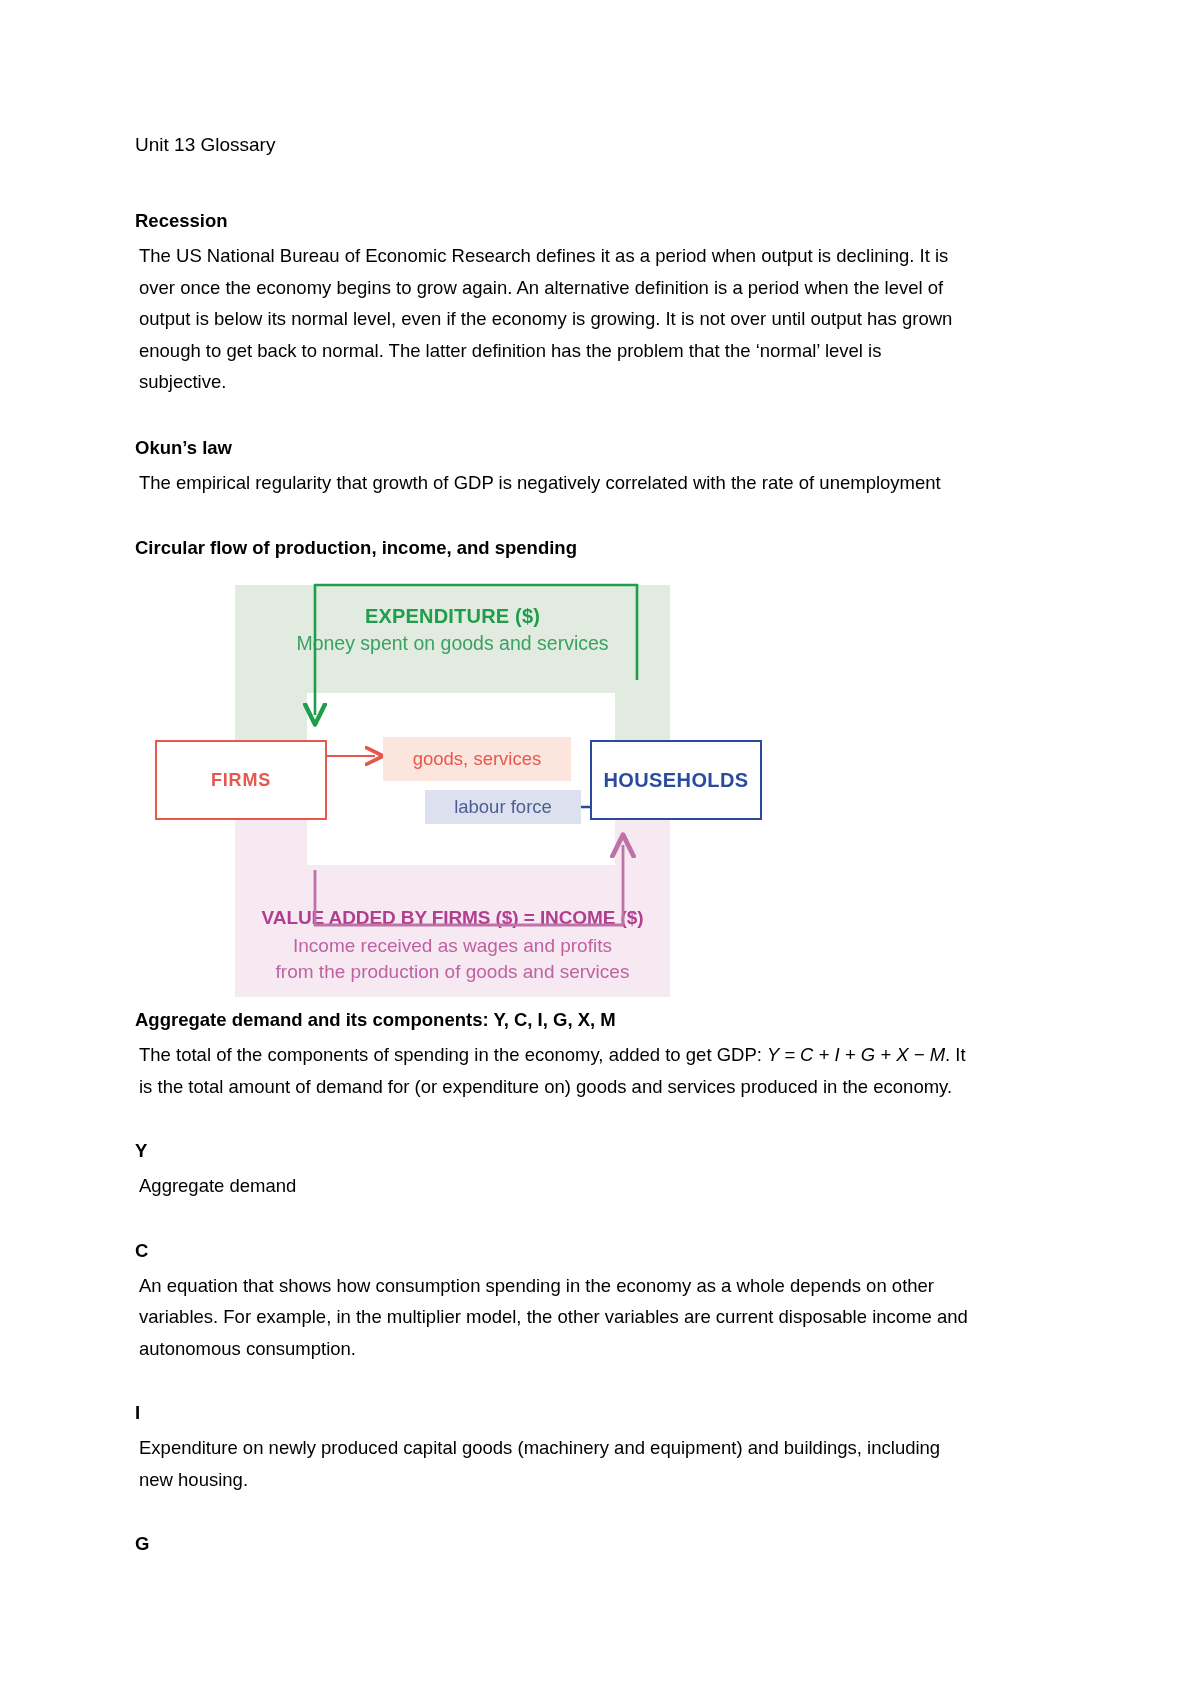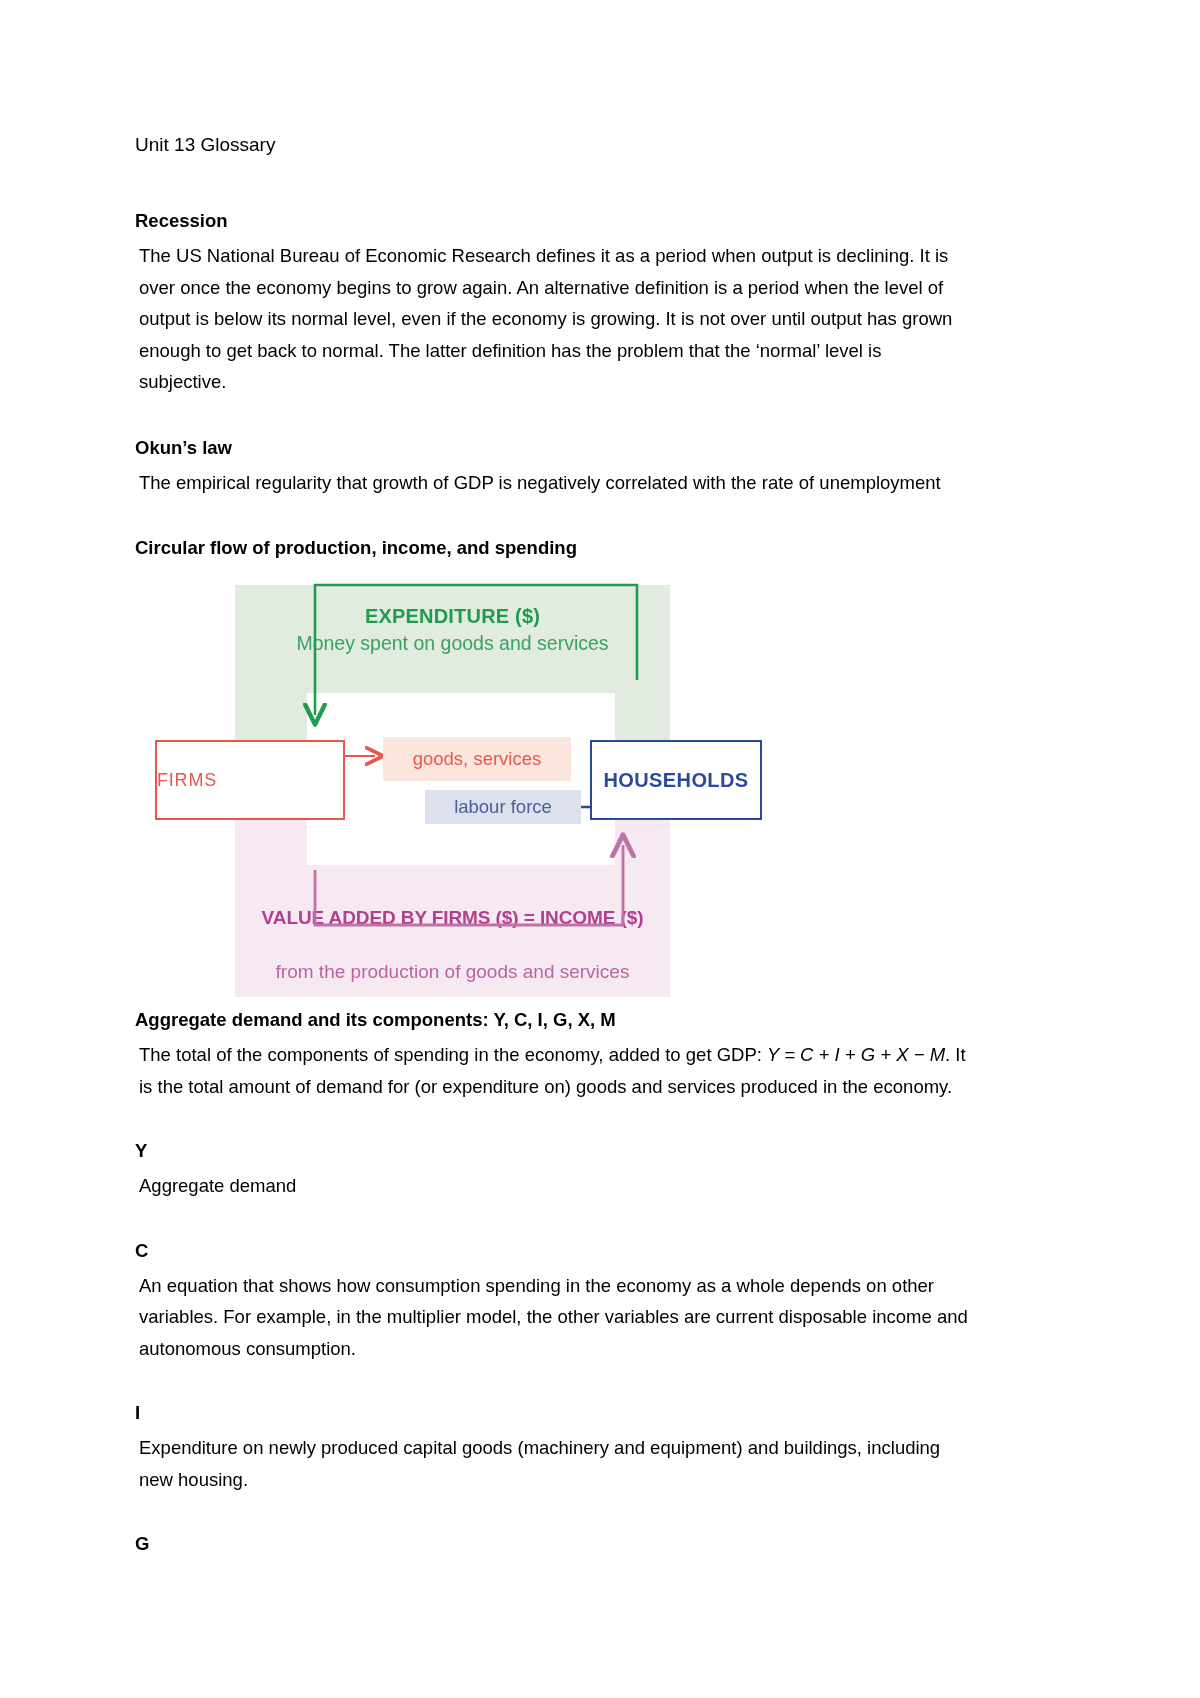--- a/index.html
+++ b/index.html
@@ -143,28 +143,29 @@
     font-size: 19px;
     font-weight: 400;
     color: #c061a4;
   }
 
   
   .box-firms {
     position: absolute;
     left: -80px;
     top: 155px;
-    width: 190px;
+    width: 172px;
     height: 80px;
     border: 2px solid #e8574c;
     background: #ffffff;
     display: flex;
     align-items: center;
+    justify-content: center;
     font-size: 18px;
-    font-weight: 400;
+    font-weight: 700;
     color: #e8574c;
     letter-spacing: 0.8px;
   }
   .box-households {
     position: absolute;
     left: 355px;
     top: 155px;
     width: 172px;
     height: 80px;
     border: 2.5px solid #2a4a9b;
@@ -238,20 +239,21 @@
     <div class="diagram">
 
       <div class="band-green"></div>
       <div class="band-pink"></div>
       <div class="band-hole"></div>
 
       <div class="exp-title">EXPENDITURE ($)</div>
       <div class="exp-sub">Money spent on goods and services</div>
 
       <div class="inc-title">VALUE ADDED BY FIRMS ($) = INCOME ($)</div>
+      <div class="inc-sub1">Income received as wages and profits</div>
       <div class="inc-sub2">from the production of goods and services</div>
 
       <svg class="svg-layer" viewBox="0 0 680 440">
         <defs>
           <marker id="arrowGreen" markerWidth="9" markerHeight="9" refX="4.5" refY="4.5" orient="auto">
             <path d="M0.5,0.7 L8.2,4.5 L0.5,8.3" fill="none" stroke="#1f9d4d" stroke-width="1.7" stroke-linecap="round" stroke-linejoin="round"></path>
           </marker>
           <marker id="arrowPink" markerWidth="9" markerHeight="9" refX="4.5" refY="4.5" orient="auto">
             <path d="M0.5,0.7 L8.2,4.5 L0.5,8.3" fill="none" stroke="#bf72a8" stroke-width="1.7" stroke-linecap="round" stroke-linejoin="round"></path>
           </marker>

